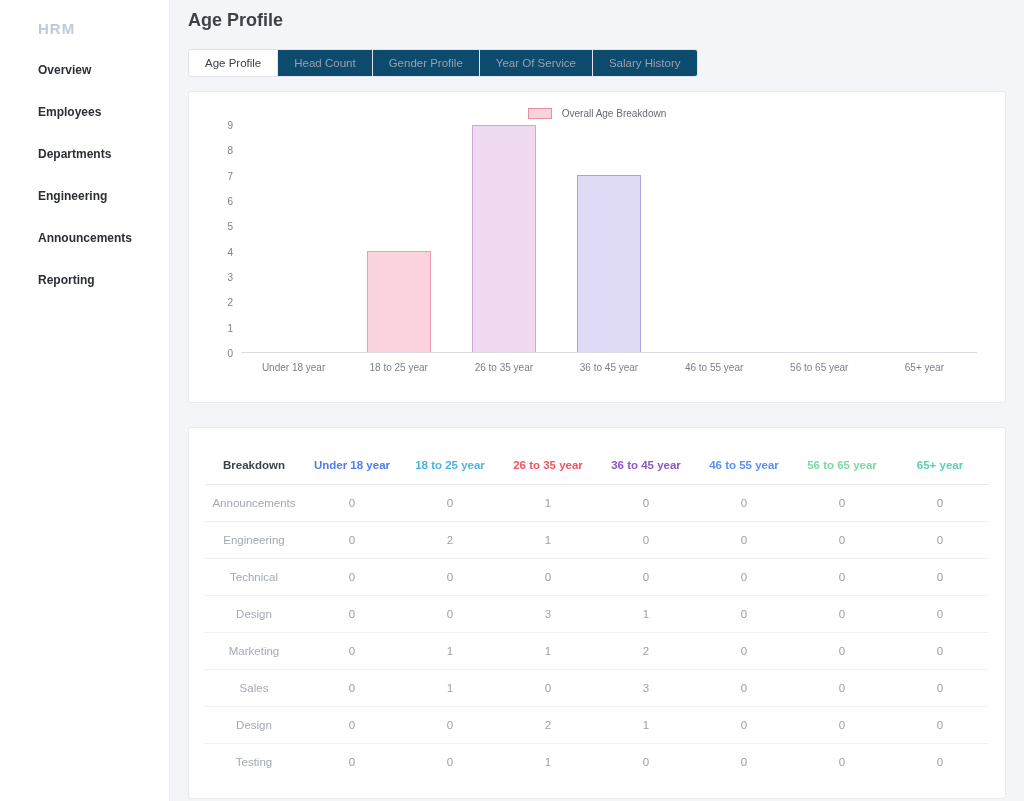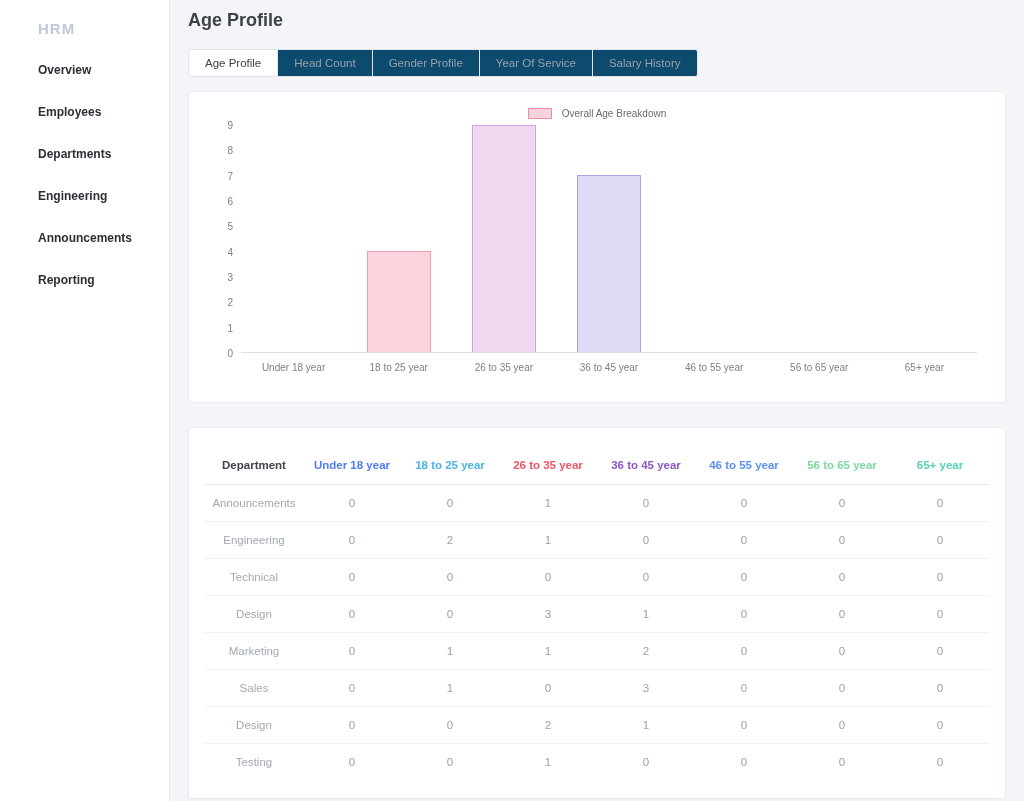--- a/index.html
+++ b/index.html
@@ -149,21 +149,21 @@
               <div class="x-label">65+ year</div>
             </div>
         </div>
       </div>
     </section>
 
     <section class="card table-card">
       <table class="data-table">
         <thead>
           <tr id="tableHead">
-              <th style="color: rgb(62, 67, 76);">Department</th>
+              <th style="color: rgb(62, 67, 76);">Breakdown</th>
               <th style="color: rgb(77, 124, 243);">Under 18 year</th>
               <th style="color: rgb(77, 179, 230);">18 to 25 year</th>
               <th style="color: rgb(237, 85, 101);">26 to 35 year</th>
               <th style="color: rgb(143, 86, 198);">36 to 45 year</th>
               <th style="color: rgb(93, 143, 242);">46 to 55 year</th>
               <th style="color: rgb(125, 216, 162);">56 to 65 year</th>
               <th style="color: rgb(88, 209, 181);">65+ year</th>
             </tr>
         </thead>
         <tbody id="tableBody">

